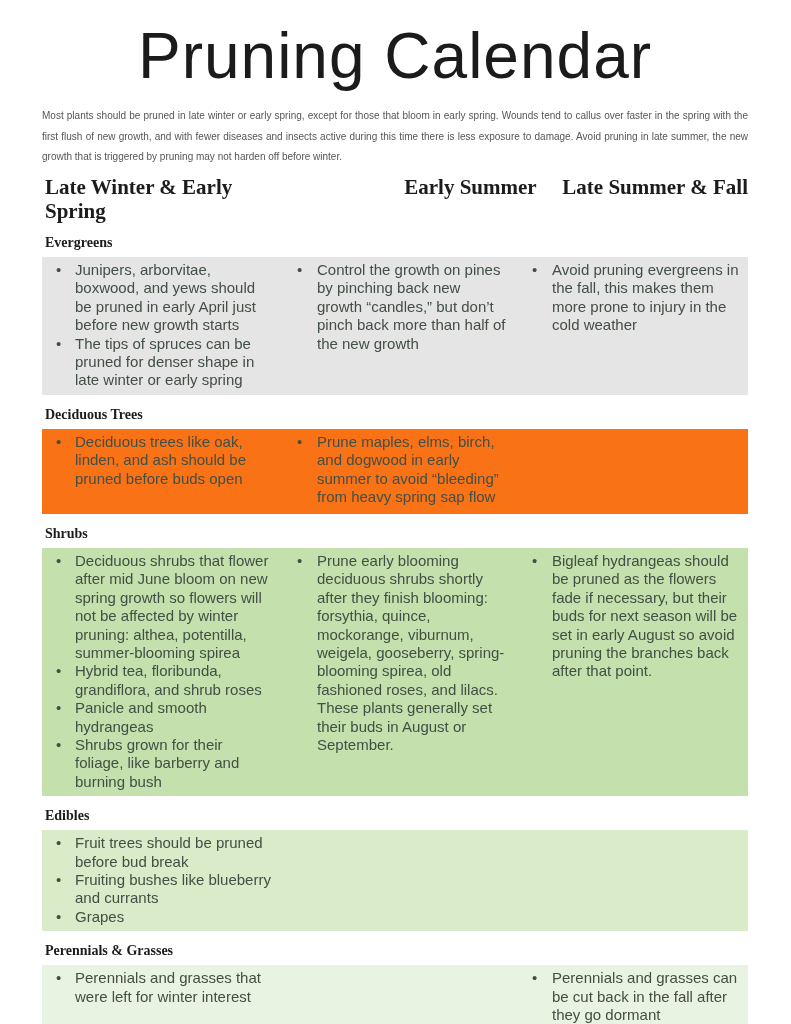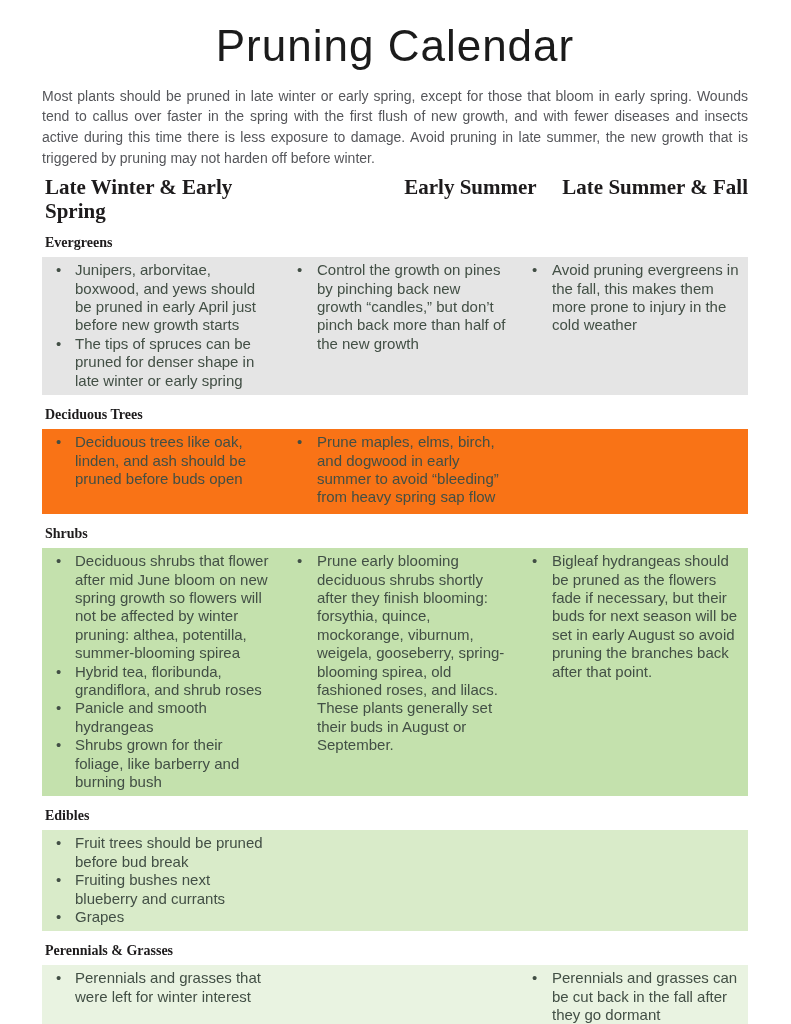--- a/index.html
+++ b/index.html
@@ -4,25 +4,25 @@
 <style>
   html,body { margin:0; padding:0; background:#ffffff; }
   .page {
     width:791px; height:1024px; background:#ffffff; overflow:hidden;
     box-sizing:border-box; padding:0 43px 0 42px;
     font-family:"Liberation Sans","DejaVu Sans",sans-serif;
   }
   .title {
     margin:24px 0 0; text-align:center;
     font-family:"Liberation Sans","DejaVu Sans",sans-serif;
-    font-weight:100; font-size:44px; line-height:1.02;
+    font-weight:100; font-size:64px; line-height:1.02;
     letter-spacing:1px; color:#1b1b1b;
   }
   .intro {
-    margin:17px 0 0; font-size:14px; line-height:20.6px;
+    margin:17px 0 0; font-size:10px; line-height:20.6px;
     text-align:justify; color:#55565a;
   }
   .col-heads {
     display:grid; grid-template-columns:1fr 1fr 1fr; margin-top:7px;
     font-family:"Liberation Serif","DejaVu Serif",serif;
     font-weight:700; font-size:21px; line-height:24px; color:#1d1b1c;
   }
   .col-head.left { text-align:left; padding-left:3px;font-family:Liberation Serif, serif; }
   .col-head.mid  { text-align:right; position:relative; left:24px; }
   .col-head.right{ text-align:right; }
@@ -108,21 +108,21 @@
             <li>Bigleaf hydrangeas should be pruned as the flowers fade if necessary, but their buds for next season will be set in early August so avoid pruning the branches back after that point.</li>
           </ul>
     </div>
   </section>
 
   <section class="section">
     <h2 class="section-label">Edibles</h2>
     <div class="band" style="background: rgb(217, 235, 201);">
       <ul class="band-col">
             <li>Fruit trees should be pruned before bud break</li>
-            <li>Fruiting bushes next blueberry and currants</li>
+            <li>Fruiting bushes like blueberry and currants</li>
             <li>Grapes</li>
           </ul>
       <ul class="band-col"></ul>
       <ul class="band-col"></ul>
     </div>
   </section>
 
   <section class="section">
     <h2 class="section-label">Perennials &amp; Grasses</h2>
     <div class="band" style="background: rgb(233, 243, 225);">

